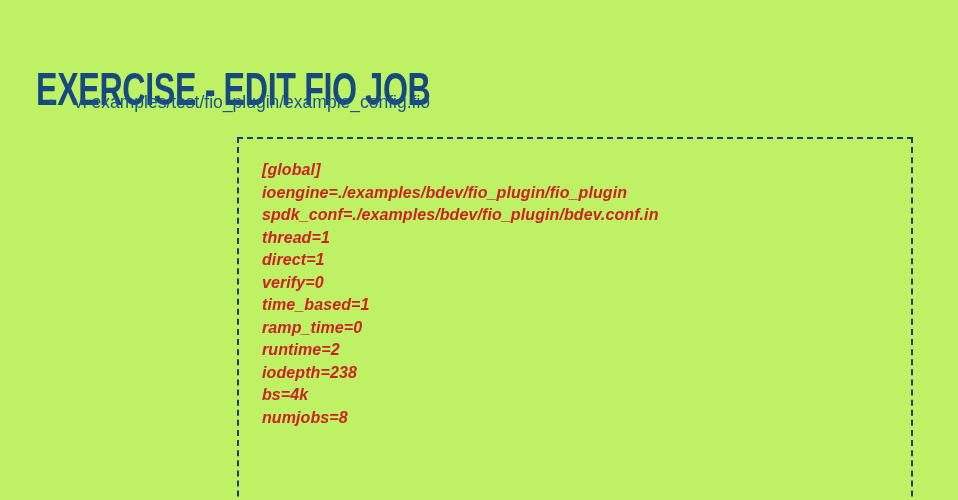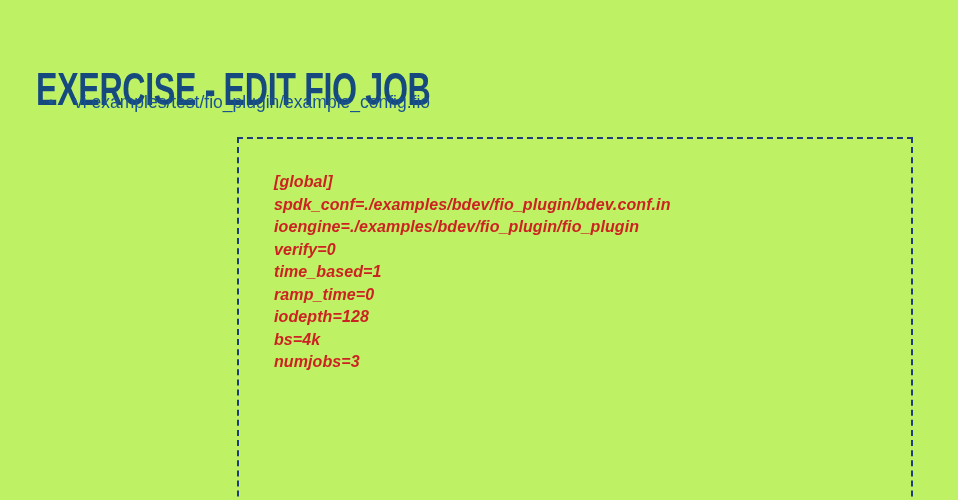--- a/index.html
+++ b/index.html
@@ -79,21 +79,21 @@
     left: 237px;
     top: 137px;
     width: 676px;
     height: 400px;           
     box-sizing: border-box;
     border: 2px dashed #1F3D7A;
     background: transparent;
     padding: 16px 0 0 19px;
   }
   #code-lines {
-    margin: 16px;
+    margin: 4px;
     padding: 0;
     list-style: none;
   }
   .code-line {
     color: #CC2222;
     font-family: "Liberation Sans", sans-serif;
     font-style: italic;
     font-weight: bold;
     font-size: 16px;
     line-height: 22.5px;
@@ -111,24 +111,27 @@
   <ul id="bullet-list">
     <li class="bullet-item">
       <span class="bullet-marker">•</span>
       <span class="bullet-text">vi examples/test/fio_plugin/example_config.fio</span>
     </li>
   </ul>
 
   <div id="code-box">
     <ul id="code-lines">
       <li class="code-line">[global]</li>
+      <li class="code-line">ioengine=./examples/bdev/fio_plugin/fio_plugin</li>
       <li class="code-line">spdk_conf=./examples/bdev/fio_plugin/bdev.conf.in</li>
-      <li class="code-line">ioengine=./examples/bdev/fio_plugin/fio_plugin</li>
+      <li class="code-line">thread=1</li>
+      <li class="code-line">direct=1</li>
       <li class="code-line">verify=0</li>
       <li class="code-line">time_based=1</li>
       <li class="code-line">ramp_time=0</li>
-      <li class="code-line">iodepth=128</li>
+      <li class="code-line">runtime=2</li>
+      <li class="code-line">iodepth=238</li>
       <li class="code-line">bs=4k</li>
-      <li class="code-line">numjobs=3</li>
+      <li class="code-line">numjobs=8</li>
     </ul>
   </div>
 
 </div>
 
 </body></html>

